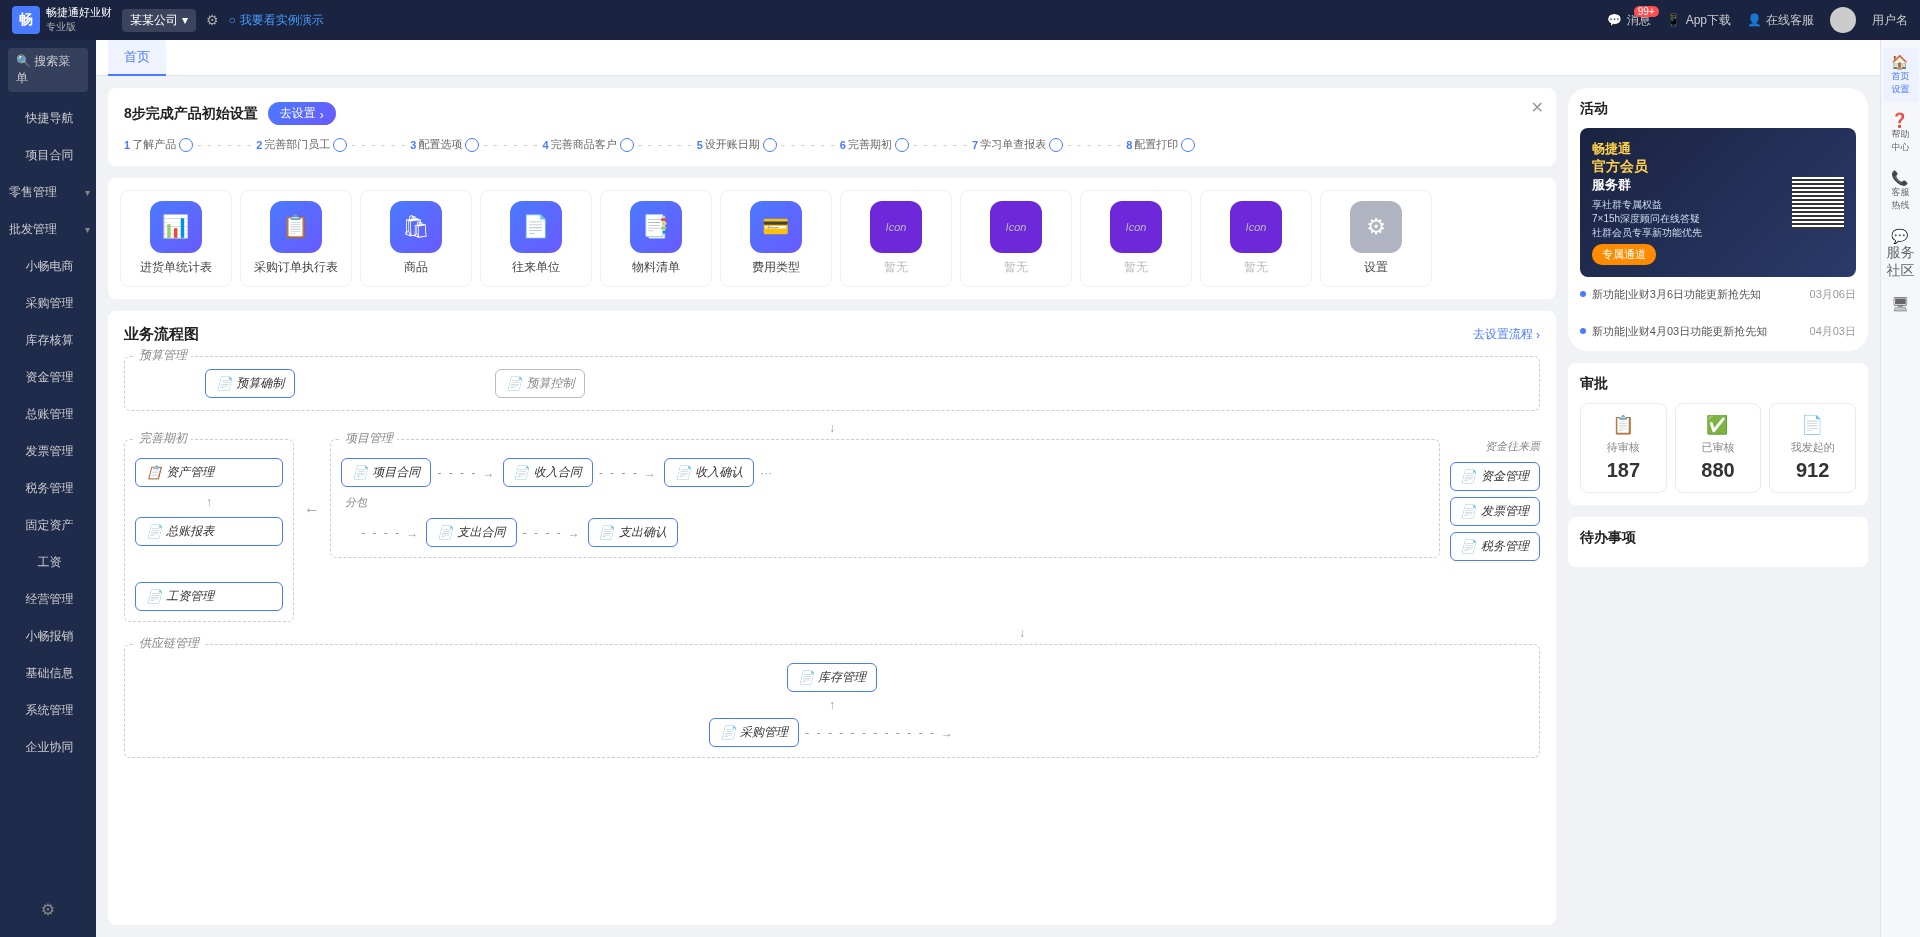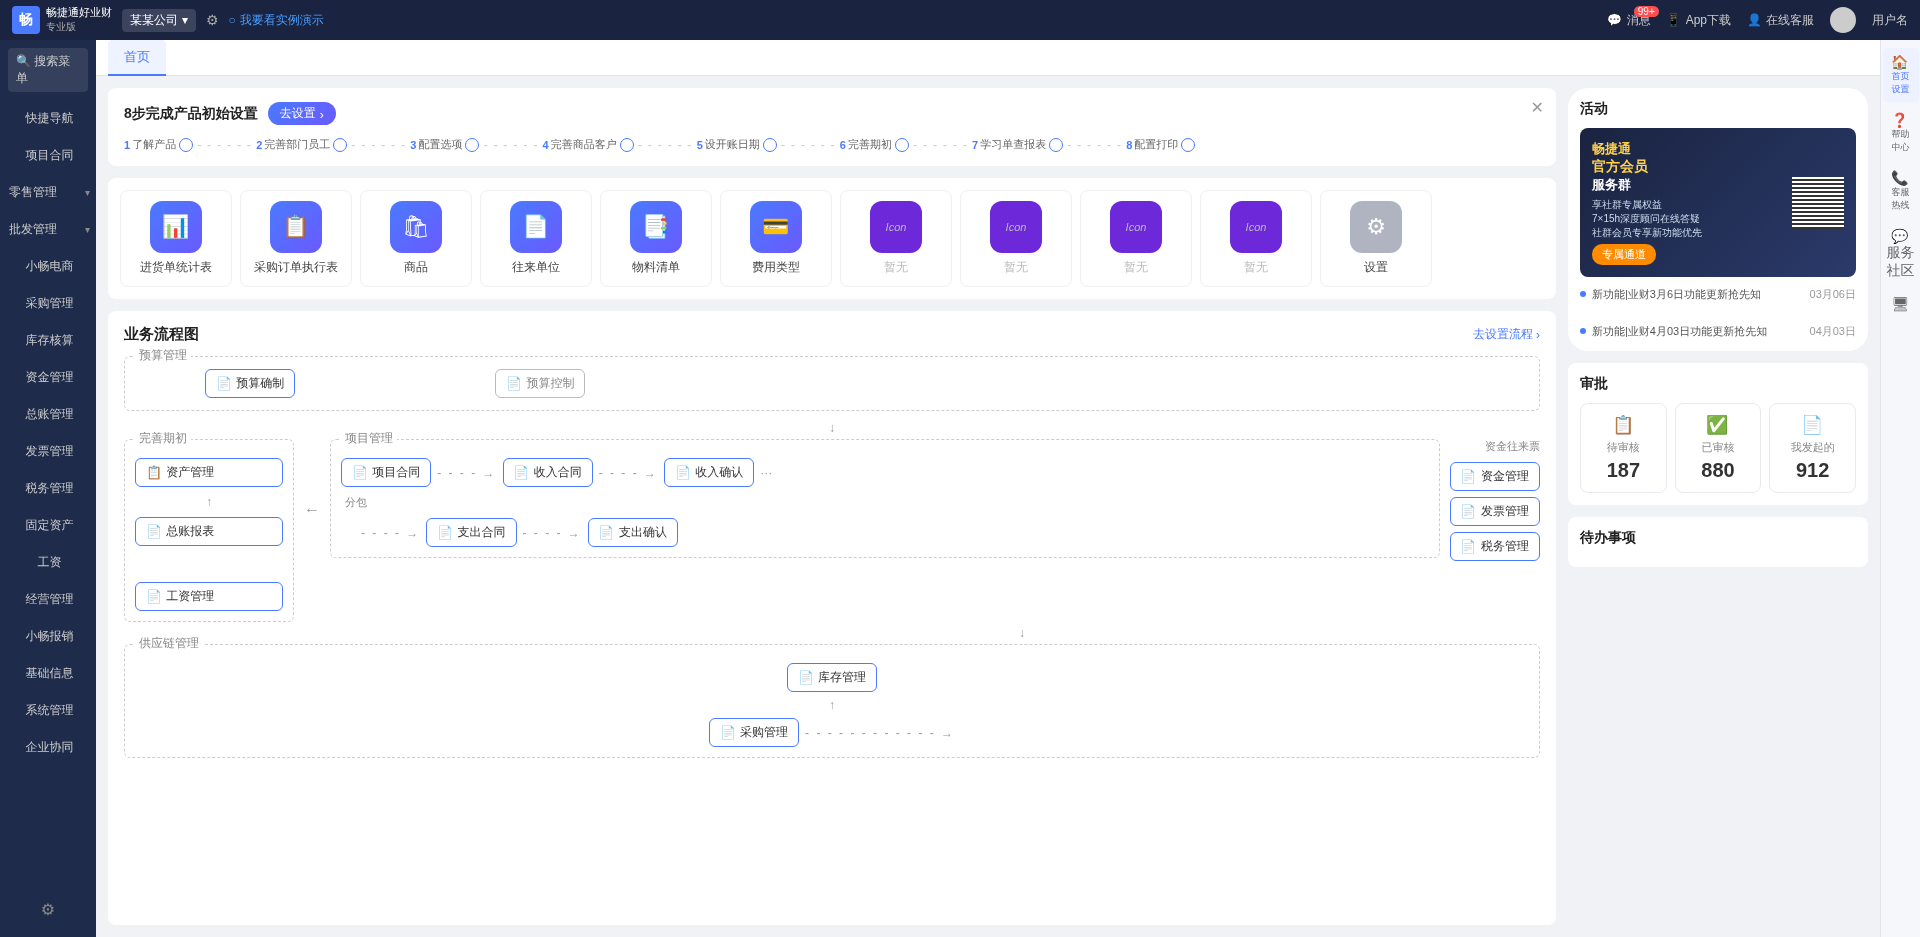--- a/index.html
+++ b/index.html
@@ -364,21 +364,21 @@
 
         <div class="workflow">
           <div class="workflow-header">
             <span class="workflow-title">业务流程图</span>
             <div class="workflow-link">
               <span>去设置流程</span>
               <span>›</span>
             </div>
           </div>
 
-          <div class="flow-diagram" style="font-size:12px; position:relative;">
+          <div class="flow-diagram" style="font-size:12px; position:relative;font-style:italic;">
 
             <div style="border:1px dashed #ccc; border-radius:6px; padding:12px 12px 12px 80px; margin-bottom:10px; position:relative;">
               <div style="position:absolute; top:-10px; left:10px; background:#fff; padding:0 4px; font-size:12px; color:#888;">预算管理</div>
               <div style="display:flex; gap:200px; align-items:center;">
                 <div class="flow-node">
                   <span class="flow-node-icon">📄</span>
                   <span>预算确制</span>
                 </div>
                 <div class="flow-node flow-gray">
                   <span class="flow-node-icon">📄</span>

